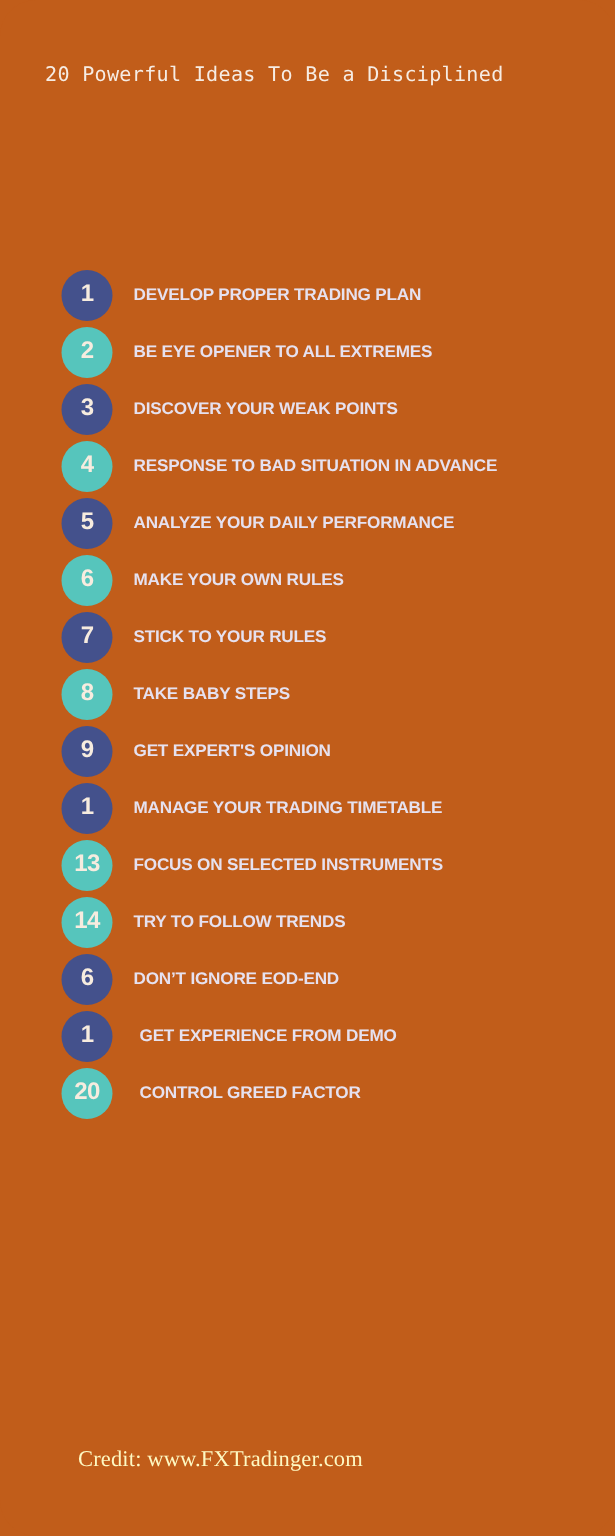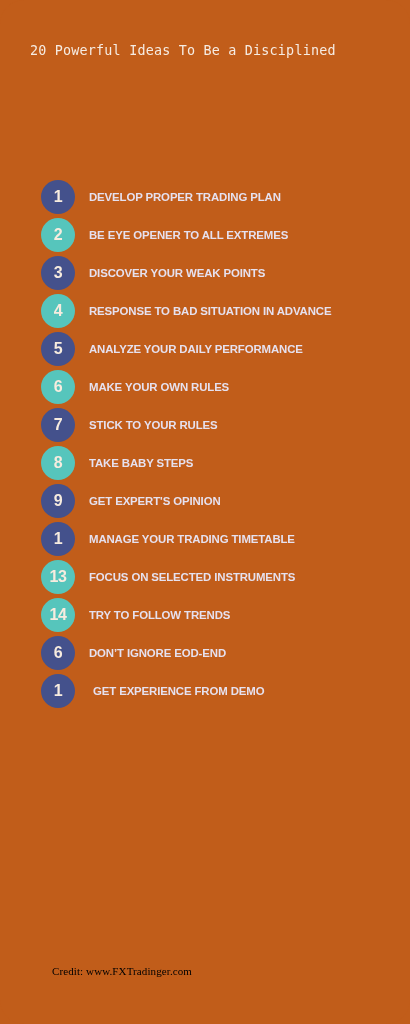--- a/index.html
+++ b/index.html
@@ -119,22 +119,22 @@
     transform-origin: left center;
   }
   .row-label.indented { left: 93px; }
 
   
   .credit {
     position: absolute;
     left: 52px;
     top: 965px;
     font-family: "Liberation Serif", "DejaVu Serif", serif;
-    font-size: 11px;
-    color: #000000;
+    font-size: 15px;
+    color: #fef9c3;
     letter-spacing: 0.1px;
     white-space: nowrap;
   }
 </style>
 </head>
 <body>
 
 <div id="infographic">
 
   <div class="title-block">
@@ -220,17 +220,23 @@
           <span class="bullet-num">6</span>
         </div>
         <div class="row-label">DON’T IGNORE EOD-END</div>
       </div>
       <div class="list-row">
         <div class="bullet navy">
           <span class="bullet-num">1</span>
         </div>
         <div class="row-label indented">GET EXPERIENCE FROM DEMO</div>
       </div>
+      <div class="list-row">
+        <div class="bullet teal">
+          <span class="bullet-num">20</span>
+        </div>
+        <div class="row-label indented">CONTROL GREED FACTOR</div>
+      </div>
     </div>
 
   <div class="credit">Credit: www.FXTradinger.com</div>
 
 </div>
 
 </body></html>

